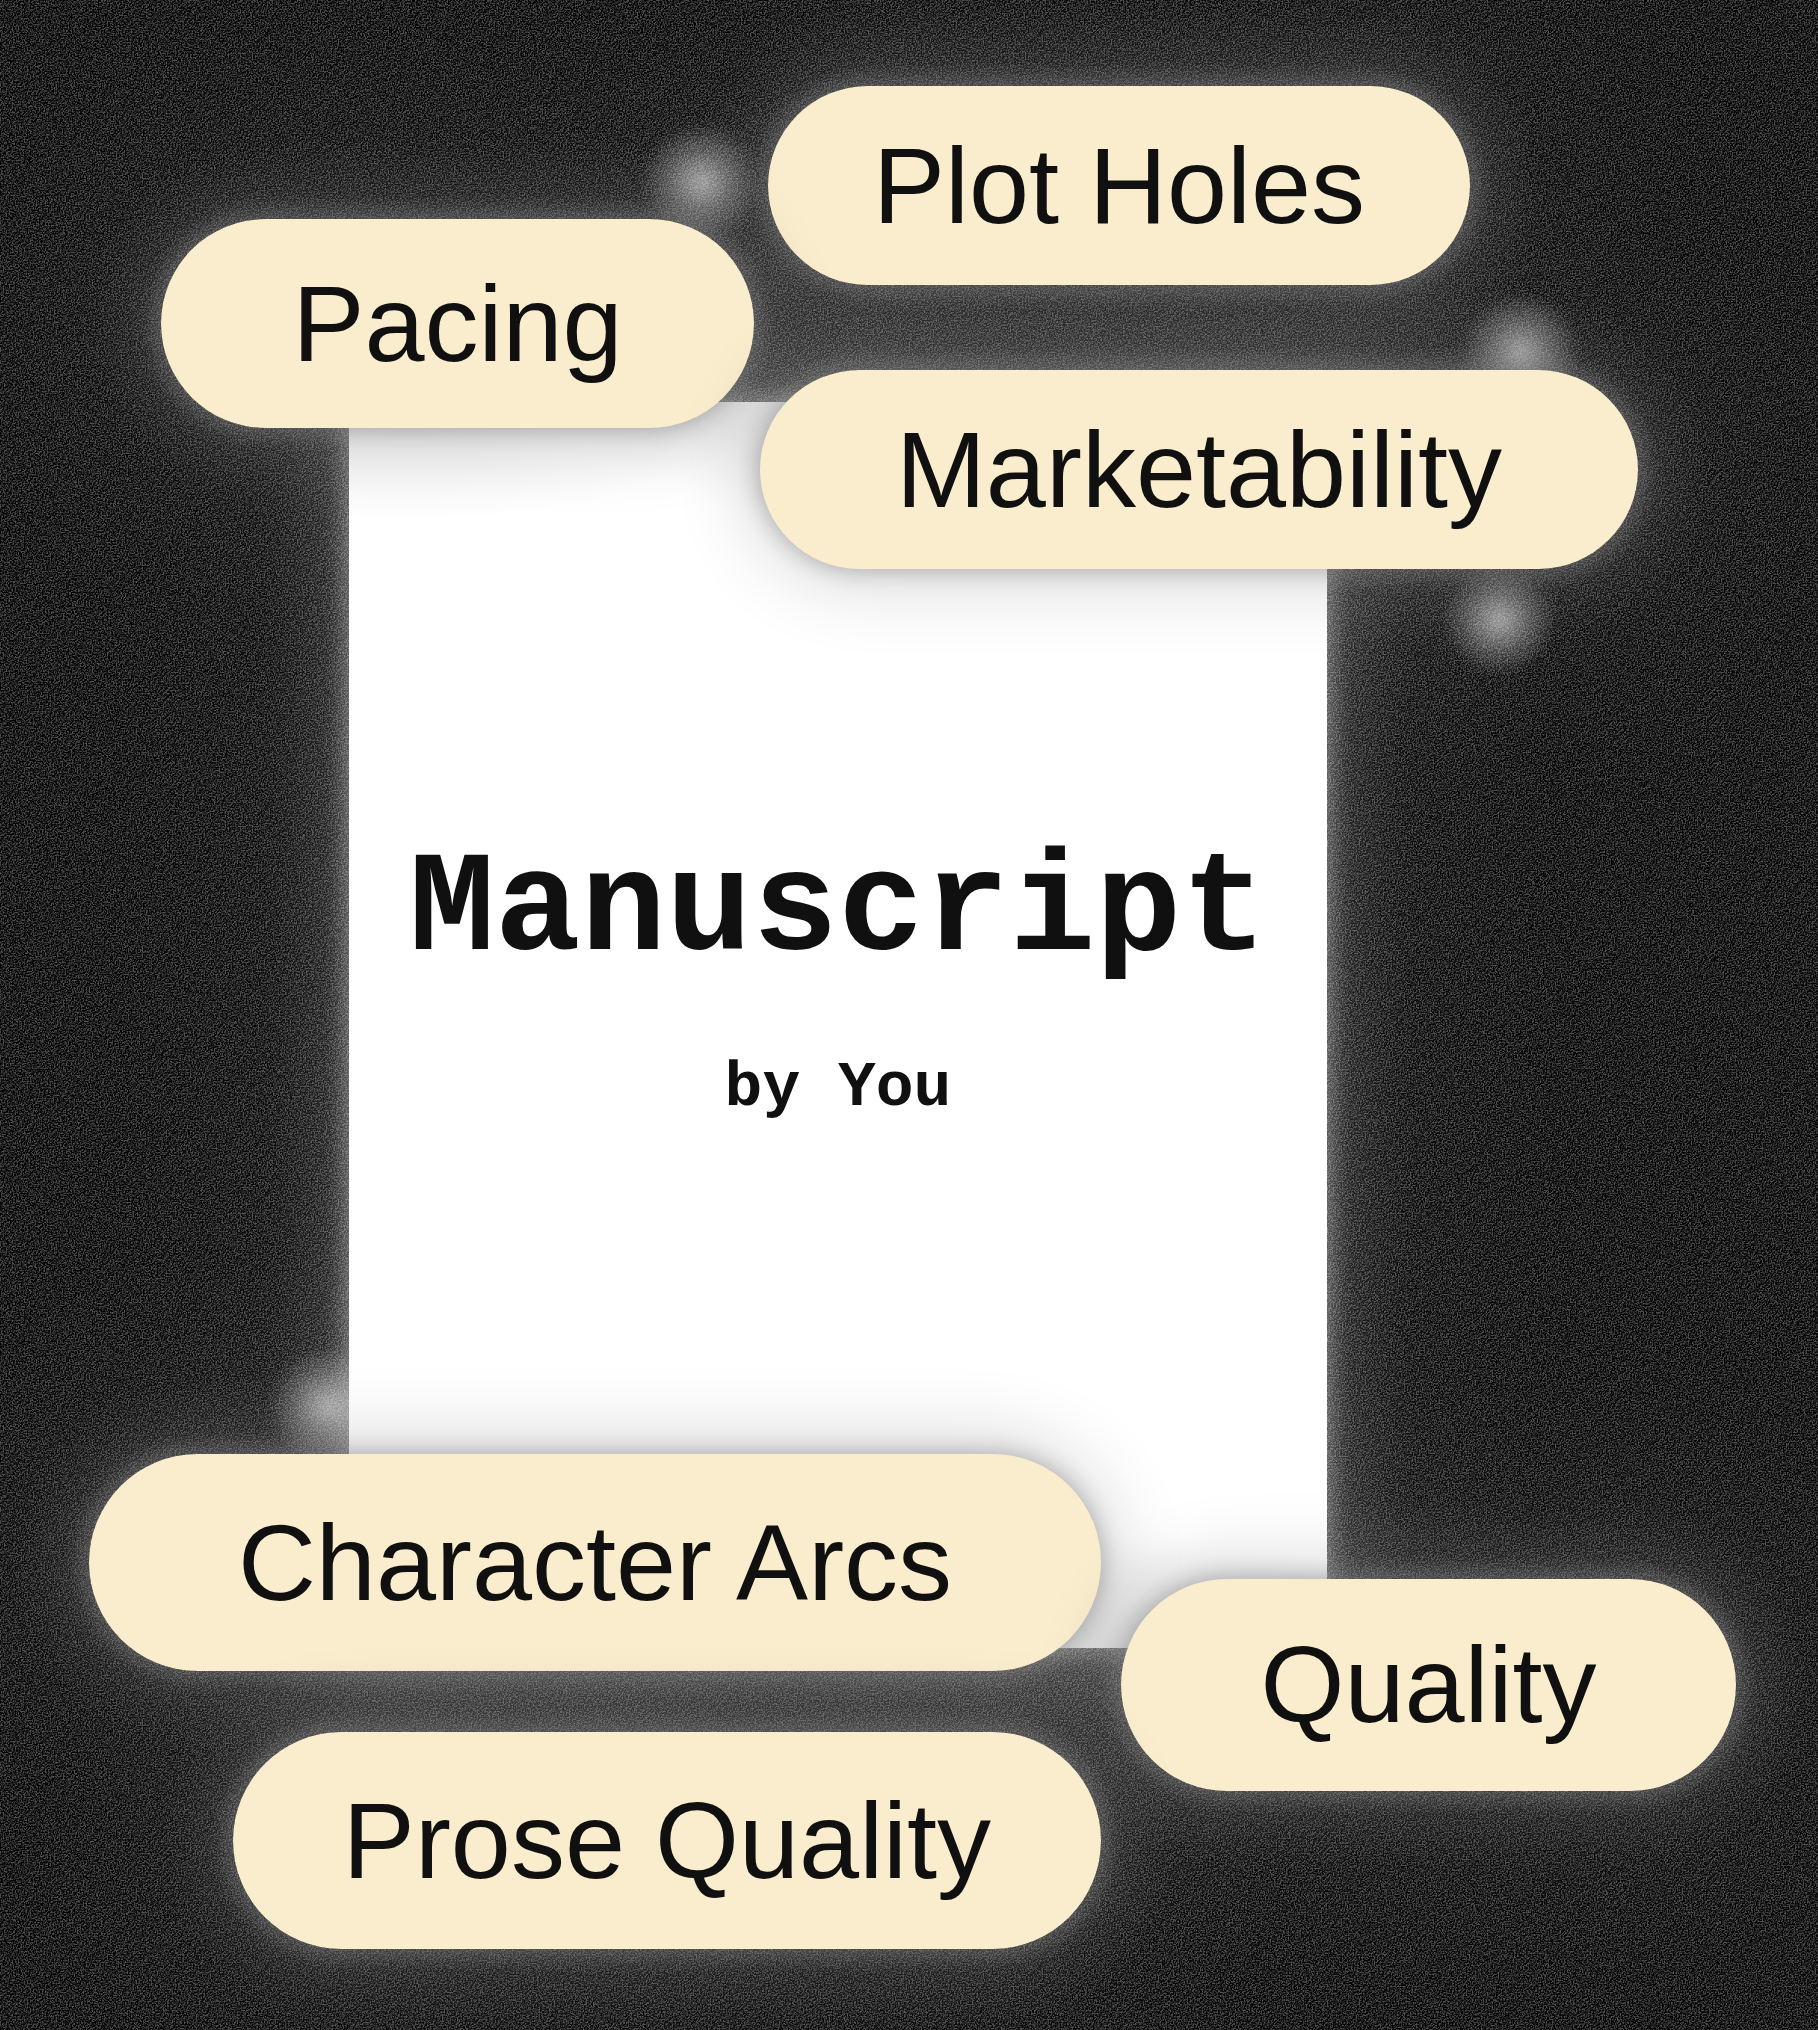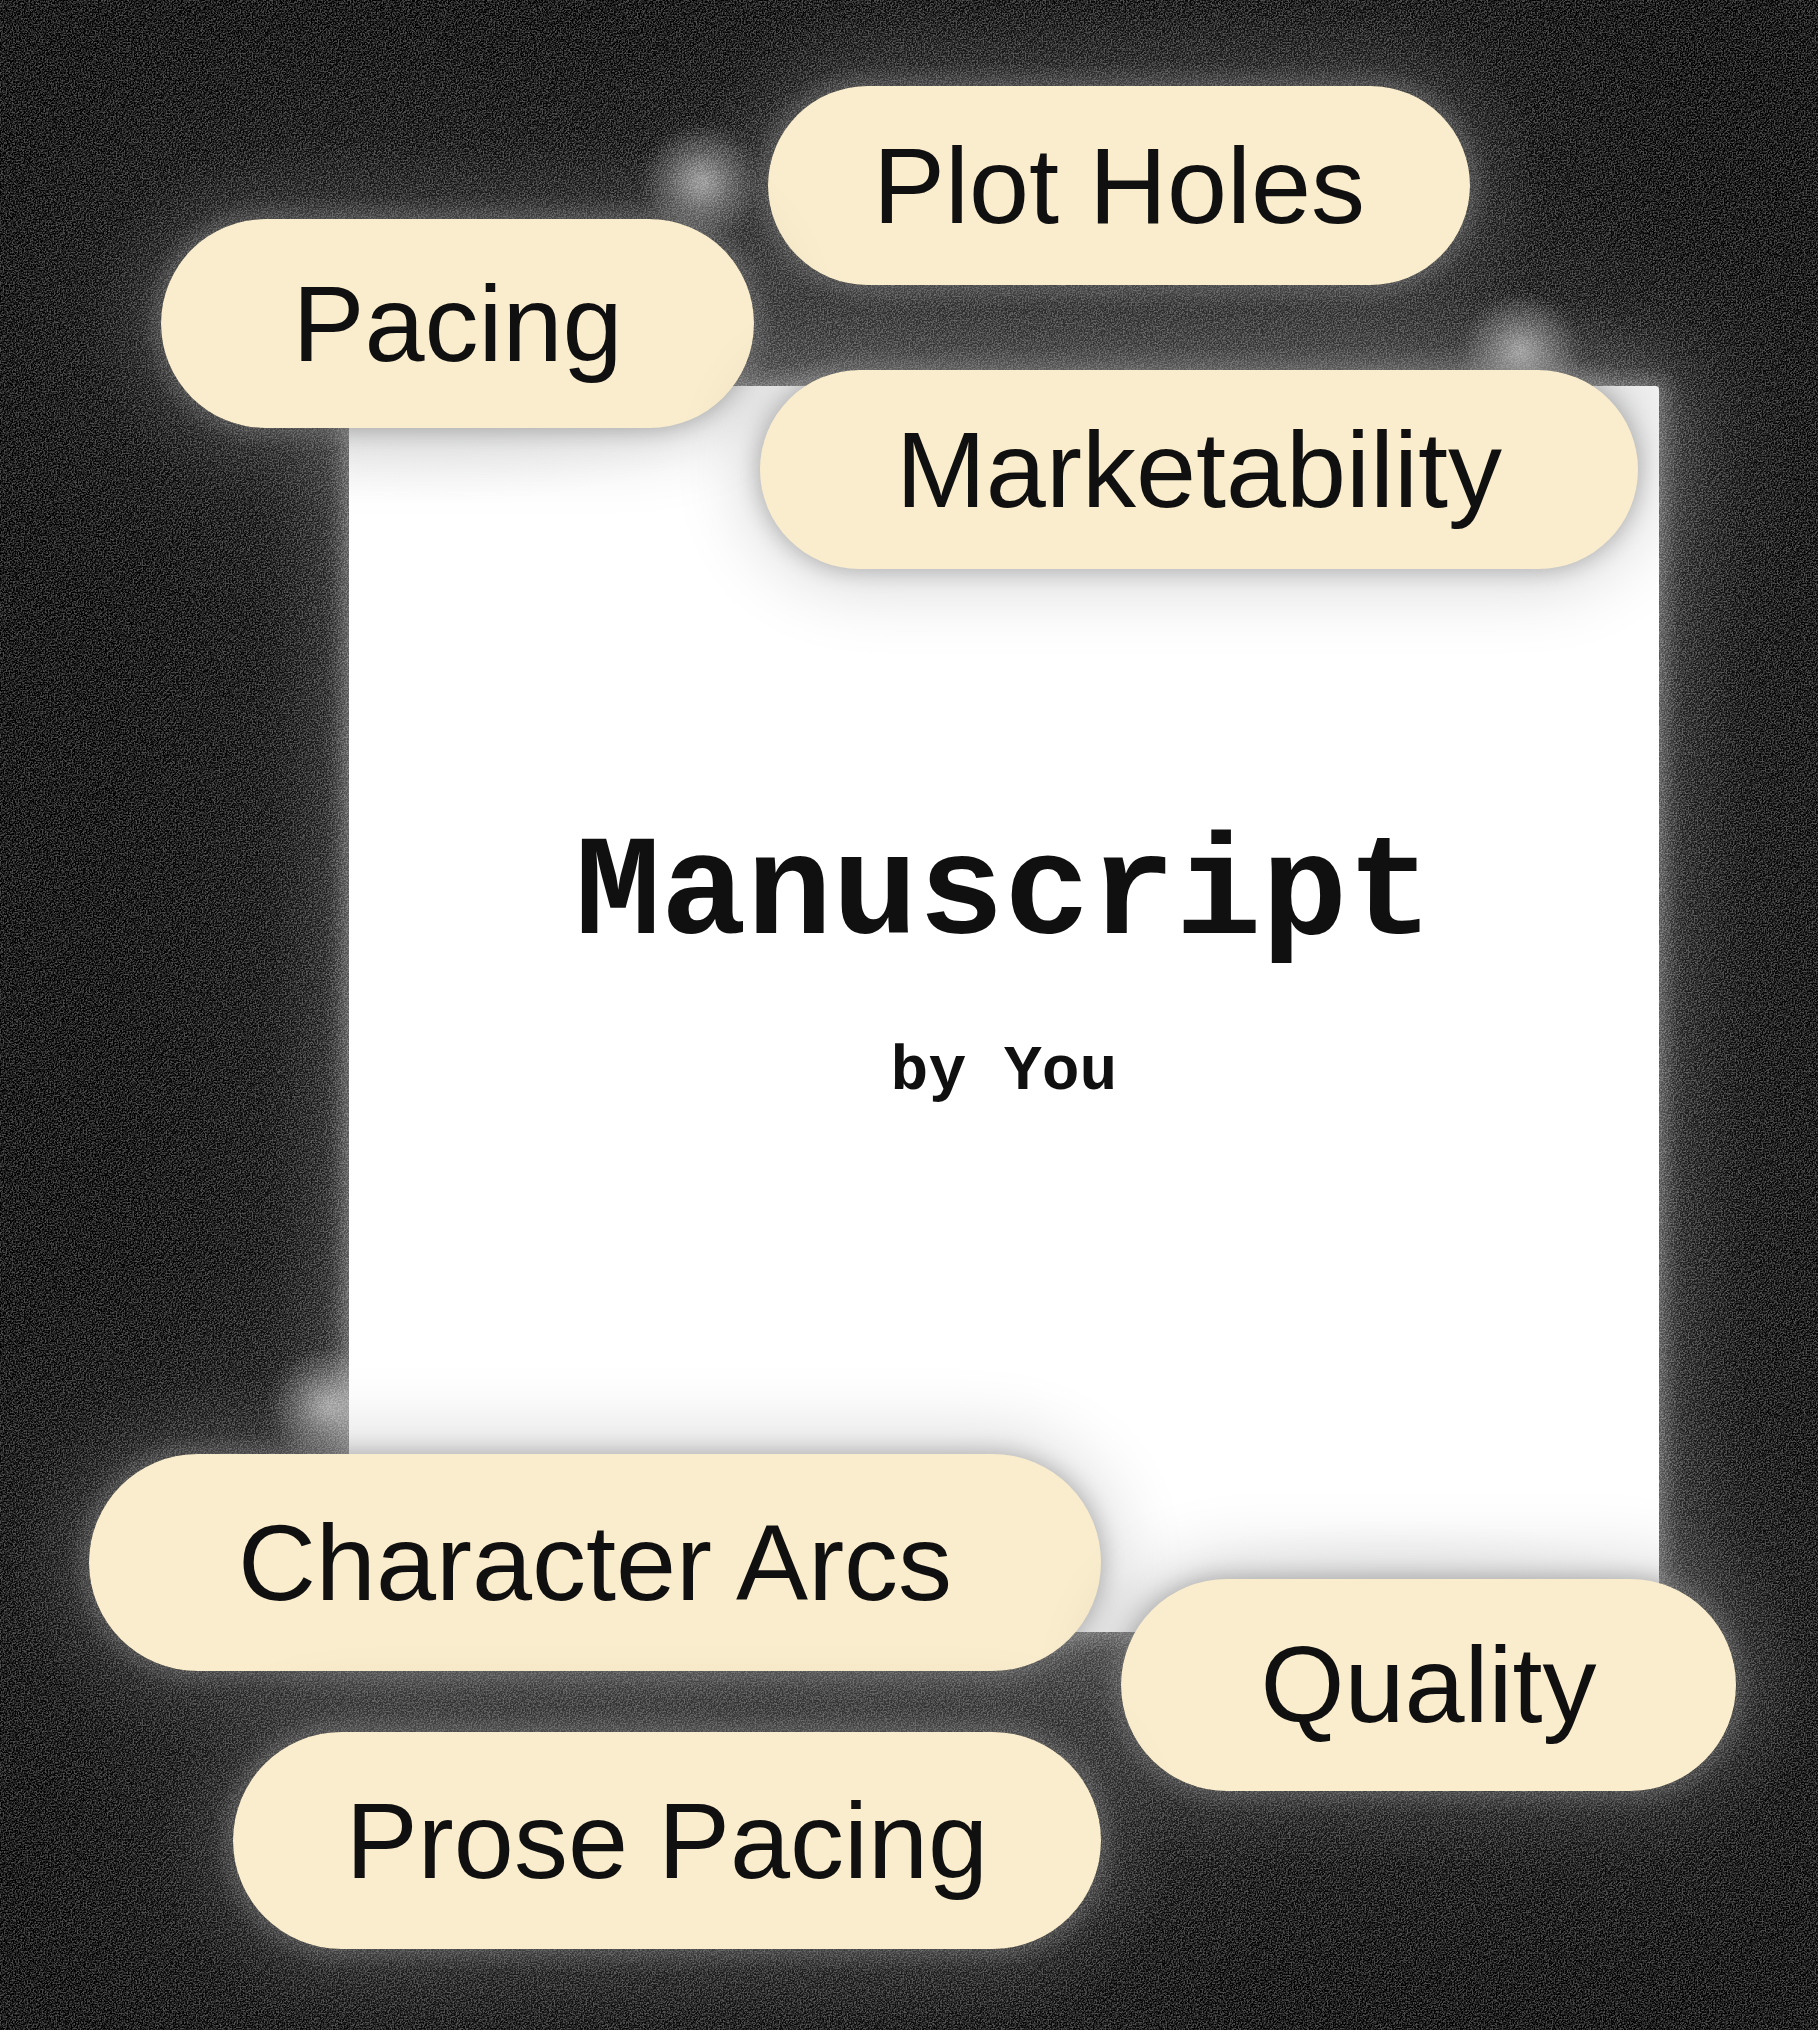--- a/index.html
+++ b/index.html
@@ -10,21 +10,21 @@
   }
   *{margin:0;padding:0;box-sizing:border-box;}
   html,body{background:var(--bg);}
   body{width:1818px;height:2030px;overflow:hidden;}
   .scene{
     position:relative;width:1818px;height:2030px;background:var(--bg);overflow:hidden;
     font-family:"Liberation Sans","DejaVu Sans",sans-serif;
   }
 
   
-  .pos-paper        {left:349px;  top:386px;  width:1310px; height:1246px;}
+  .pos-paper        {left:349px;  top:402px;  width:978px; height:1246px;}
   .pos-plot-holes   {left:768px;  top:86px;  width:702px;  height:199px;}
   .pos-pacing       {left:161px;  top:219px;  width:593px;  height:209px;}
   .pos-marketability{left:760px;  top:370px;  width:878px; height:199px;}
   .pos-character-arcs{left:89px; top:1454px; width:1012px; height:217px;text-align:right;}
   .pos-setting      {left:1121px; top:1579px; width:615px;  height:212px;}
   .pos-prose-quality{left:233px;  top:1732px; width:868px; height:217px;}
 
   
   .glow{
     position:absolute;border-radius:830px;background:transparent;z-index:1;
@@ -129,17 +129,17 @@
 
   <div class="pill pos-character-arcs">
     <span class="pill-label">Character Arcs</span>
   </div>
 
   <div class="pill pos-setting">
     <span class="pill-label">Quality</span>
   </div>
 
   <div class="pill pos-prose-quality">
-    <span class="pill-label">Prose Pacing</span>
+    <span class="pill-label">Prose Quality</span>
   </div>
 
 </div>
 
 
 </body></html>

